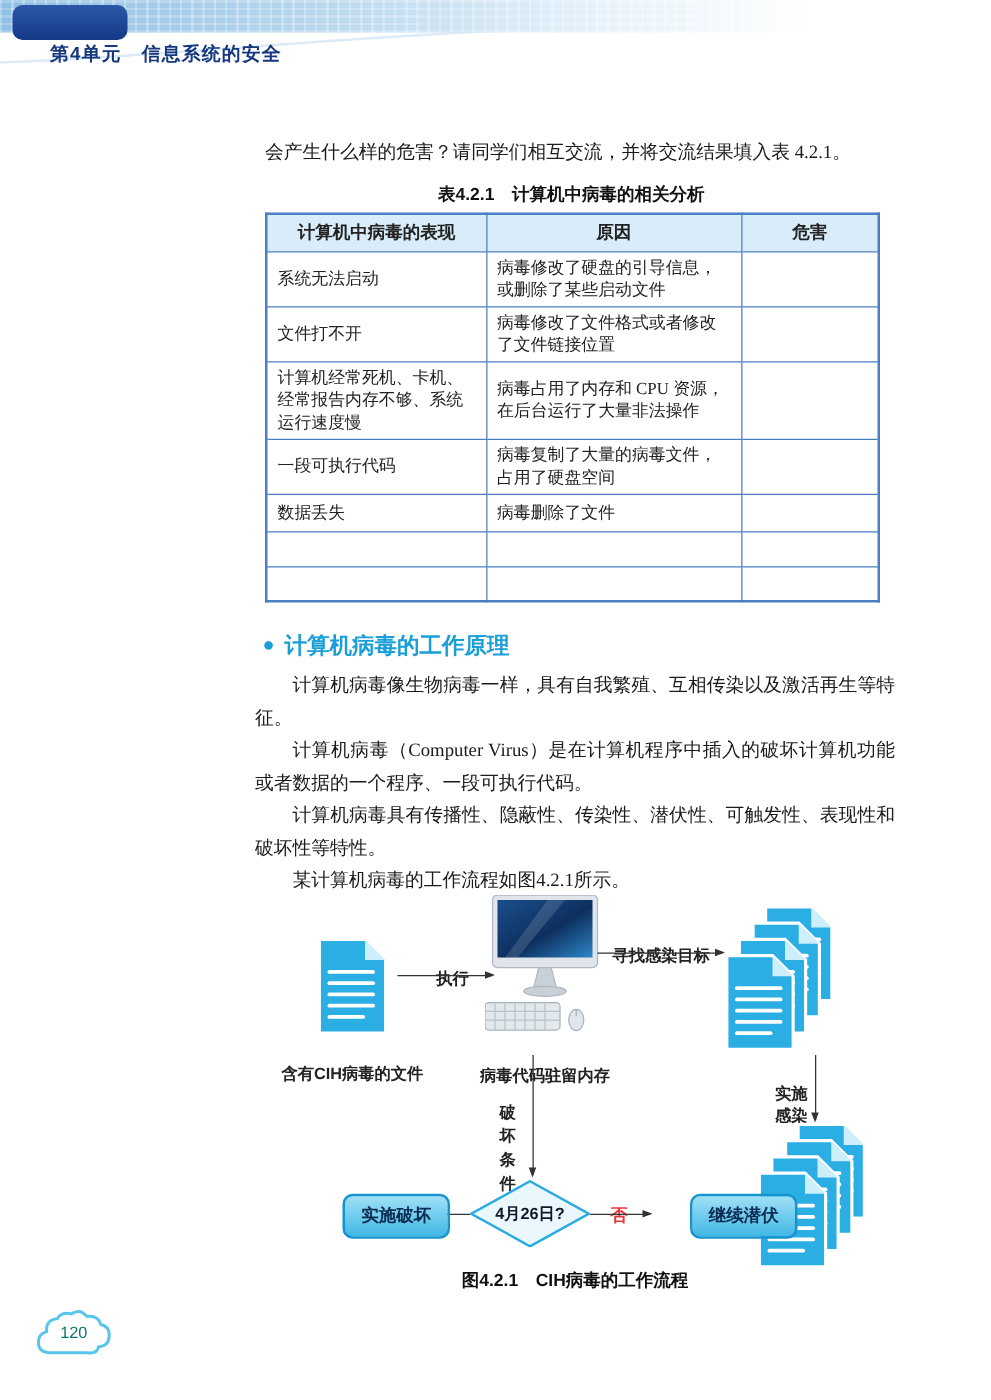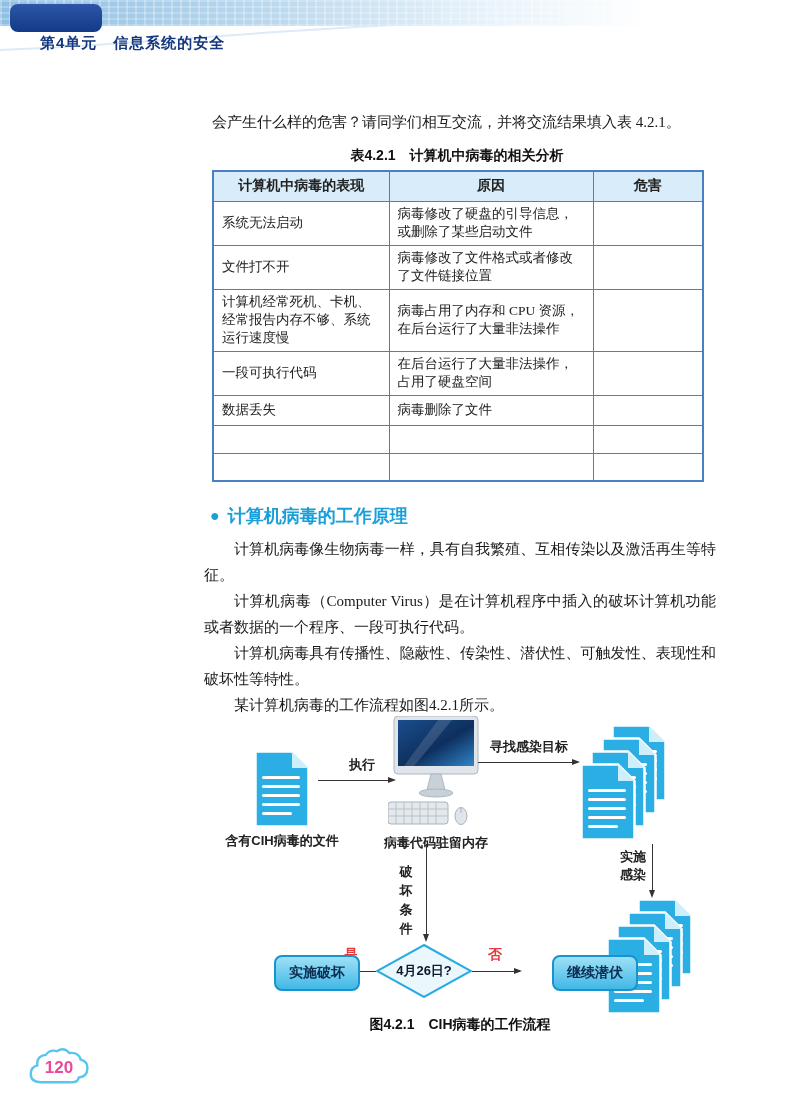--- a/index.html
+++ b/index.html
@@ -37,21 +37,21 @@
   
   .sec-head{position:absolute;left:210px;top:504px;font-size:18px;font-weight:bold;color:#1a9fd9;}
   .sec-head .dot{font-size:16px;margin-right:8px;vertical-align:1px;}
   .paras{position:absolute;left:204px;top:536px;width:512px;font-family:"Liberation Serif","DejaVu Serif",serif;
        font-size:15px;line-height:26px;text-align:justify;}
   .paras p{margin:0;text-indent:2em;}
 
   
   #diagram{position:absolute;left:228px;top:716px;width:490px;height:302px;}
   .abs{position:absolute;}
-  .dlabel{position:absolute;font-weight:bold;font-size:13px;color:#222;text-align:center;line-height:17px;}
+  .dlabel{position:absolute;font-weight:bold;font-size:13px;color:#222;text-align:center;line-height:17px;margin-top:18px;}
   .vlabel{width:16px;word-break:break-all;line-height:19px;}
   .wlabel{width:30px;word-break:break-all;line-height:18px;}
   .red{color:#e8383d;font-size:14px;}
   .h-arrow{position:absolute;height:0;border-top:1px solid #333;}
   .h-arrow.to-right::after{content:"";position:absolute;right:-2px;top:-4px;
       border-top:3.5px solid transparent;border-bottom:3.5px solid transparent;border-left:8px solid #333;}
   .h-arrow.to-left::before{content:"";position:absolute;left:-2px;top:-4px;
       border-top:3.5px solid transparent;border-bottom:3.5px solid transparent;border-right:8px solid #333;}
   .v-arrow{position:absolute;width:0;border-left:1px solid #333;}
   .v-arrow::after{content:"";position:absolute;left:-4.5px;bottom:-2px;
@@ -61,21 +61,21 @@
       font-weight:bold;font-size:14px;color:#0c2d52;margin-left:32px;}
   .diamond-wrap{position:absolute;width:96px;height:54px;}
   .diamond-text{position:absolute;left:0;top:0;width:96px;height:54px;display:flex;align-items:center;
       justify-content:center;font-weight:bold;font-size:13px;color:#0f172a;}
   .fig-caption{position:absolute;left:210px;top:1016px;width:500px;text-align:center;
       font-weight:bold;font-size:14px;color:#111;}
 
   
   .cloud{position:absolute;left:26px;top:1046px;width:66px;height:48px;}
   .cloud .num{position:absolute;left:0;top:12px;width:66px;text-align:center;
-      font-weight:bold;font-size:17px;color:#ec4899;}
+      font-weight:normal;font-size:13px;color:#0f766e;}
 </style>
 </head>
 <body>
 
 <div id="page">
 
   <svg class="swoosh" viewBox="0 0 793 60">
     <path d="M0,50 C180,44 300,20 793,12" fill="none" stroke="#dcebf7" stroke-width="2"></path>
   </svg>
   <div class="band"></div>
@@ -109,21 +109,21 @@
         <td>病毒修改了文件格式或者修改了文件链接位置</td>
         <td></td>
       </tr>
       <tr>
         <td>计算机经常死机、卡机、经常报告内存不够、系统运行速度慢</td>
         <td>病毒占用了内存和 CPU 资源，在后台运行了大量非法操作</td>
         <td></td>
       </tr>
       <tr>
         <td>一段可执行代码</td>
-        <td>在后台运行了大量非法操作，占用了硬盘空间</td>
+        <td>病毒复制了大量的病毒文件，占用了硬盘空间</td>
         <td></td>
       </tr>
       <tr>
         <td>数据丢失</td>
         <td>病毒删除了文件</td>
         <td></td>
       </tr>
       <tr>
         <td></td>
         <td></td>

